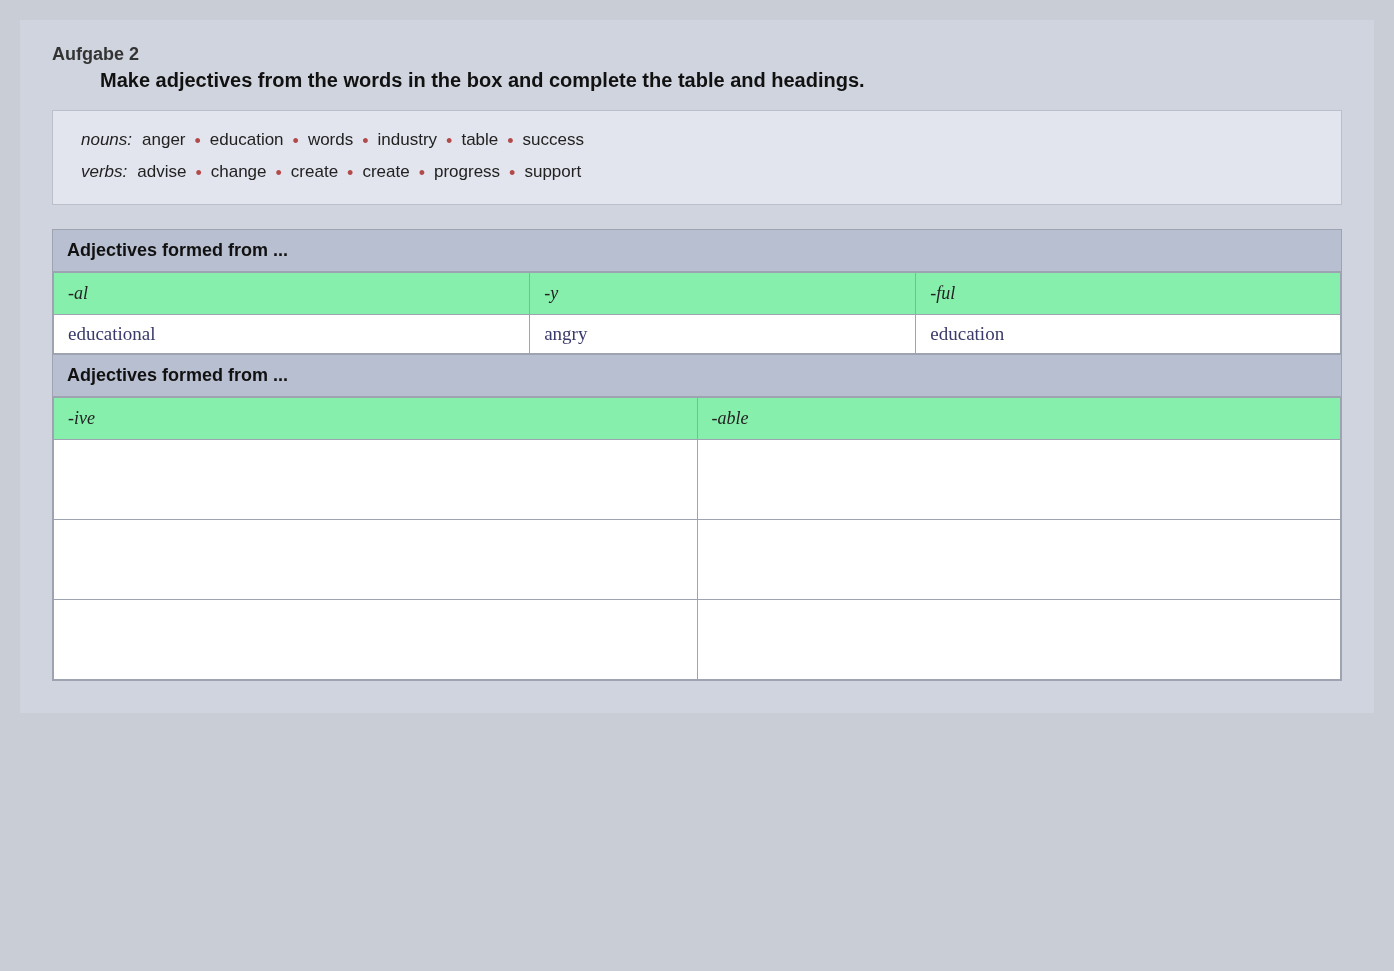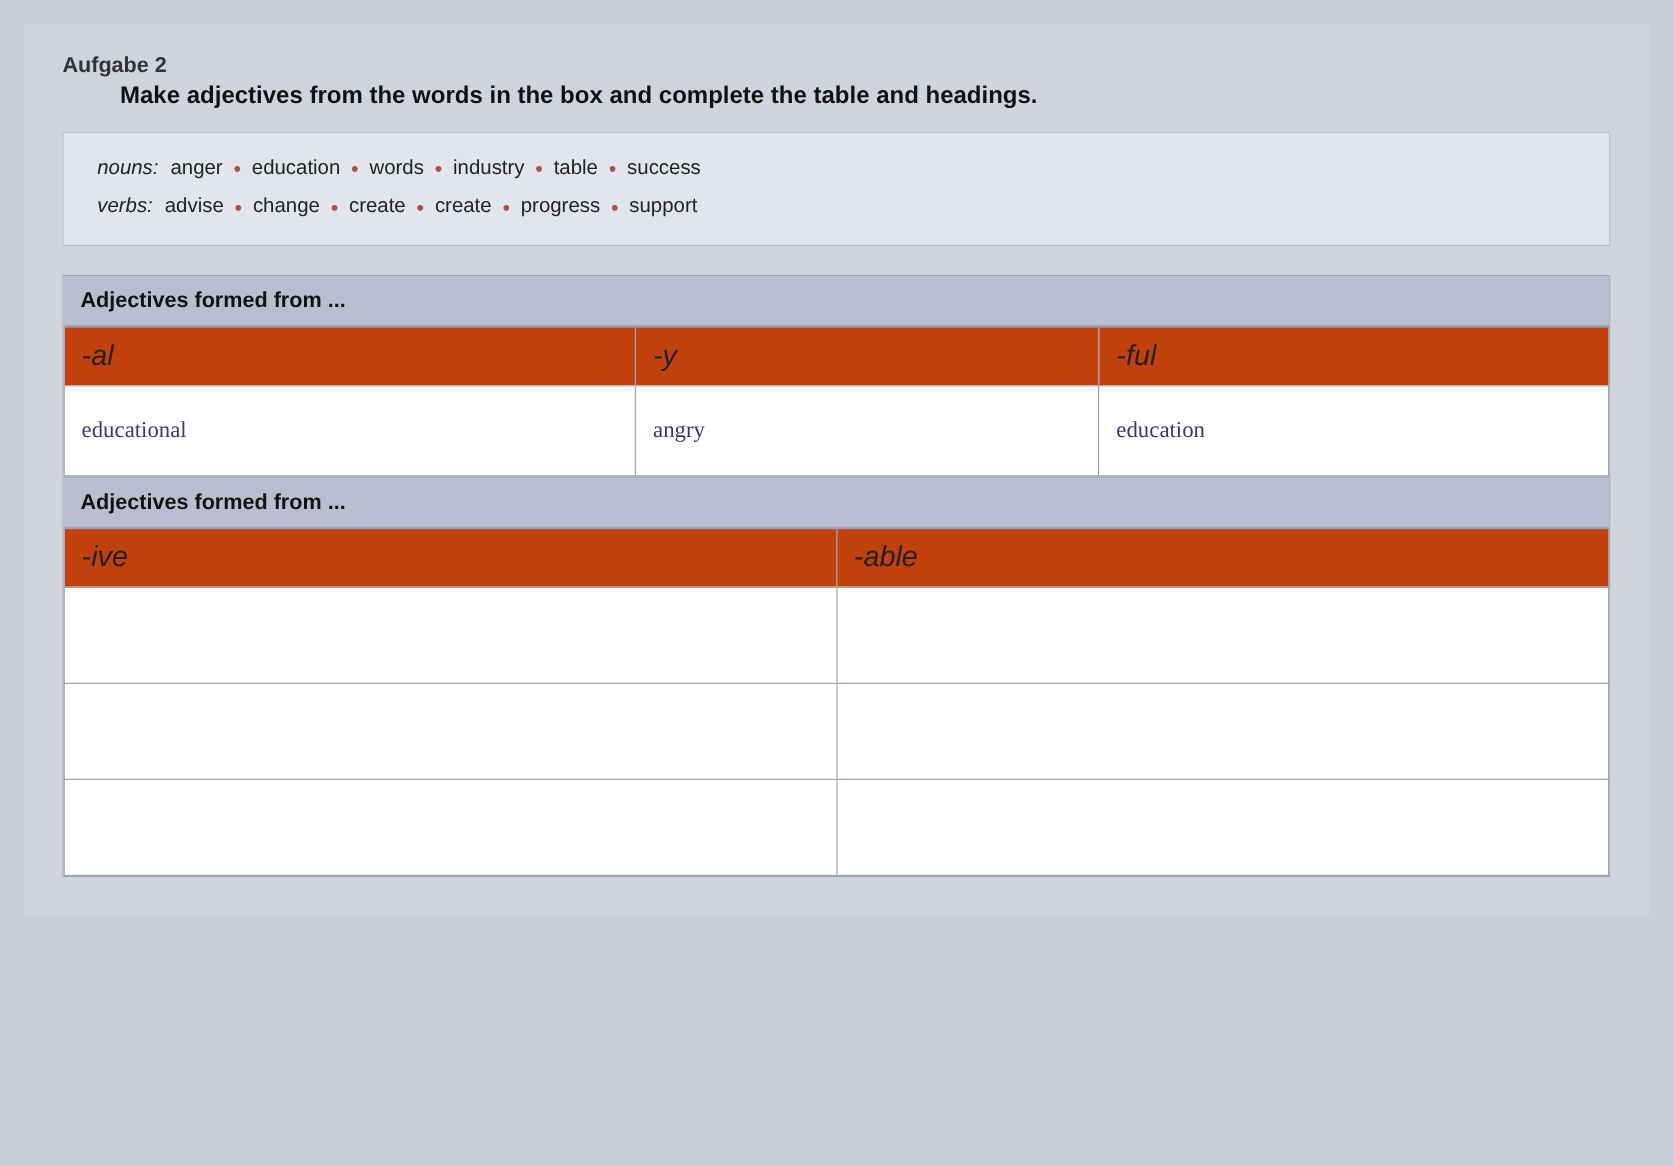--- a/index.html
+++ b/index.html
@@ -76,31 +76,32 @@
     .section-header {
       background-color: #b8bfd0;
       padding: 10px 14px;
       font-size: 18px;
       font-weight: bold;
       color: #111;
       border-bottom: 1.5px solid #9da3b0;
     }
 
     .col-header-row td {
-      background-color: #c2410c;
+      background-color: #86efac;
       padding: 10px 14px;
-      font-size: 24px;
+      font-size: 18px;
       font-style: italic;
       color: #222;
       border: 1px solid #9da3b0;
       font-weight: normal;
+      font-family: Liberation Serif, serif;
     }
 
     .data-row td {
-      padding: 26px 14px;
+      padding: 8px 14px;
       border: 1px solid #9da3b0;
       background-color: #ffffff;
       vertical-align: top;
       min-height: 60px;
       font-size: 18px;
     }
 
     .handwritten {
       font-family: 'Segoe Script', 'Comic Sans MS', cursive;
       color: #3a3a6a;

